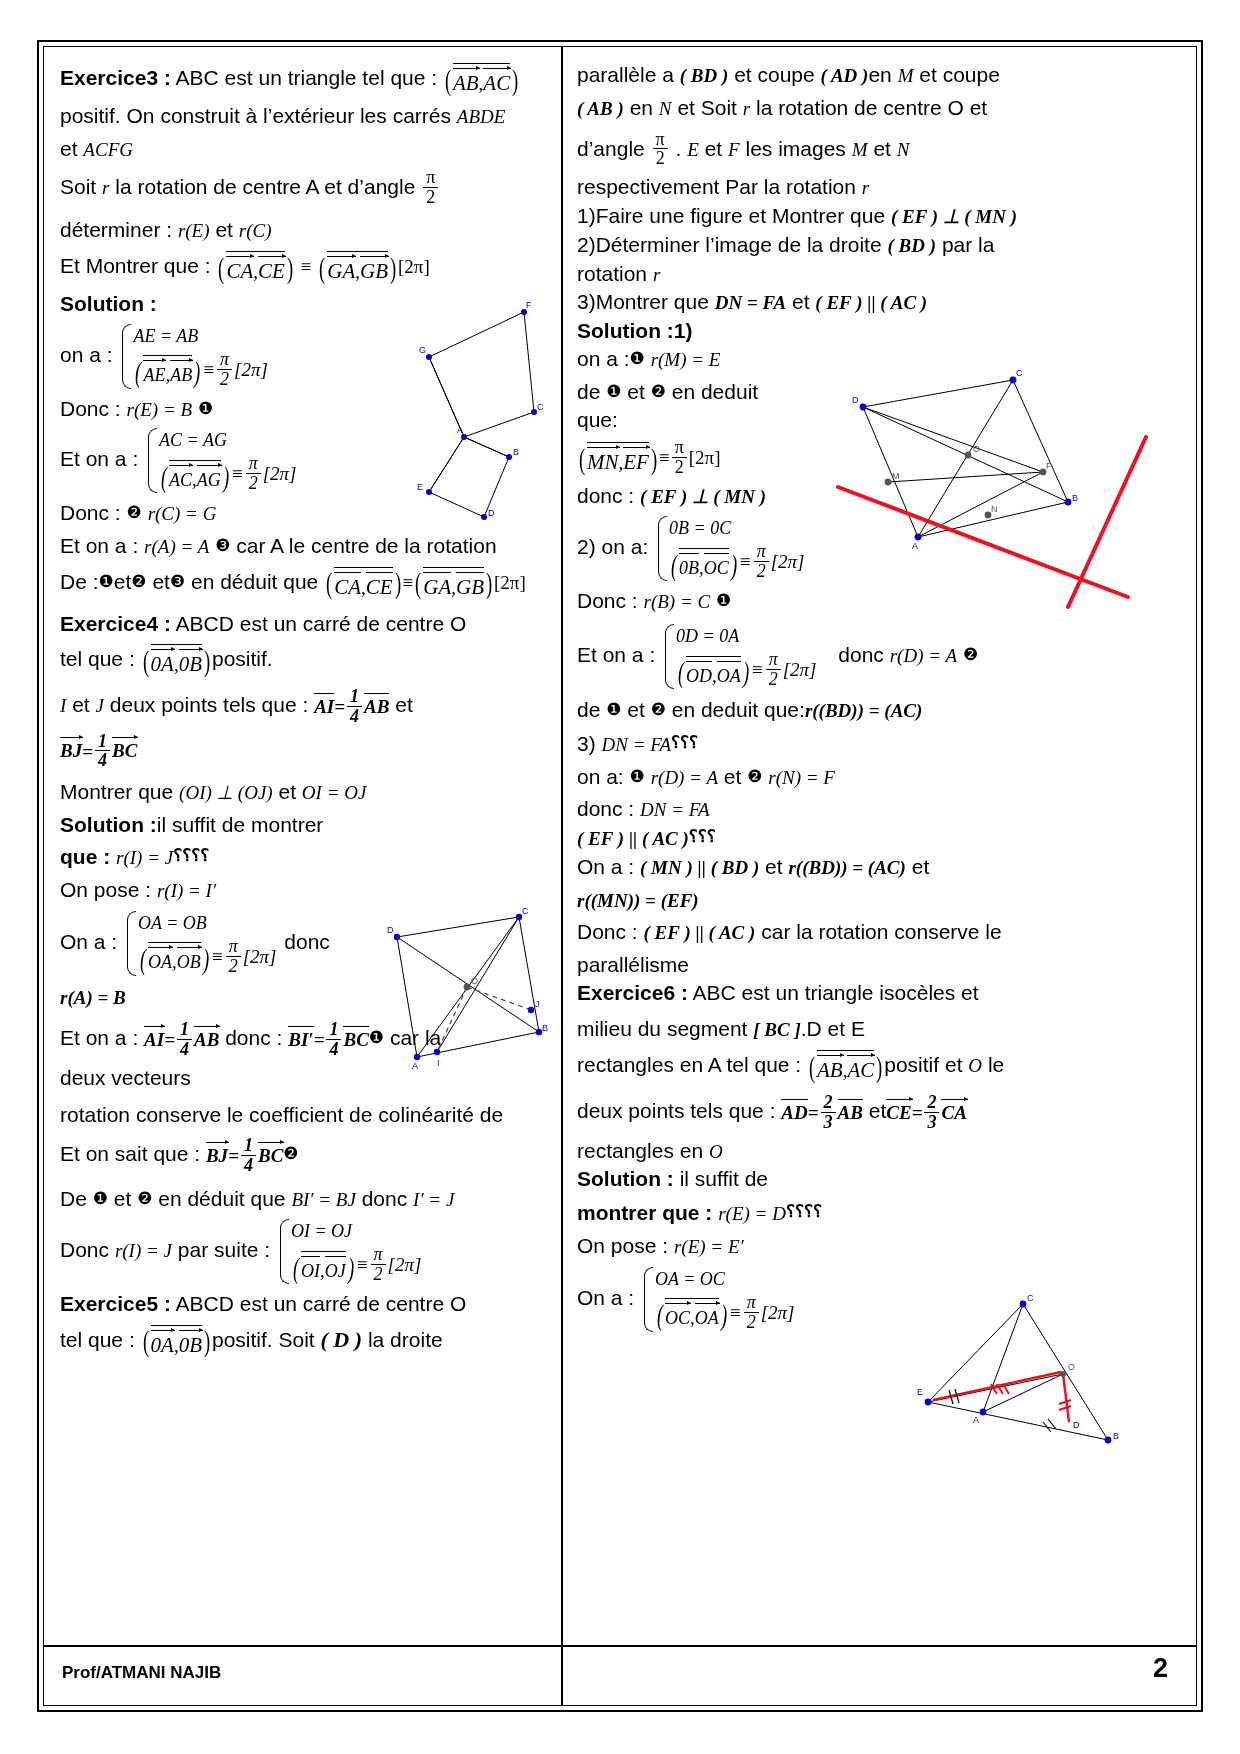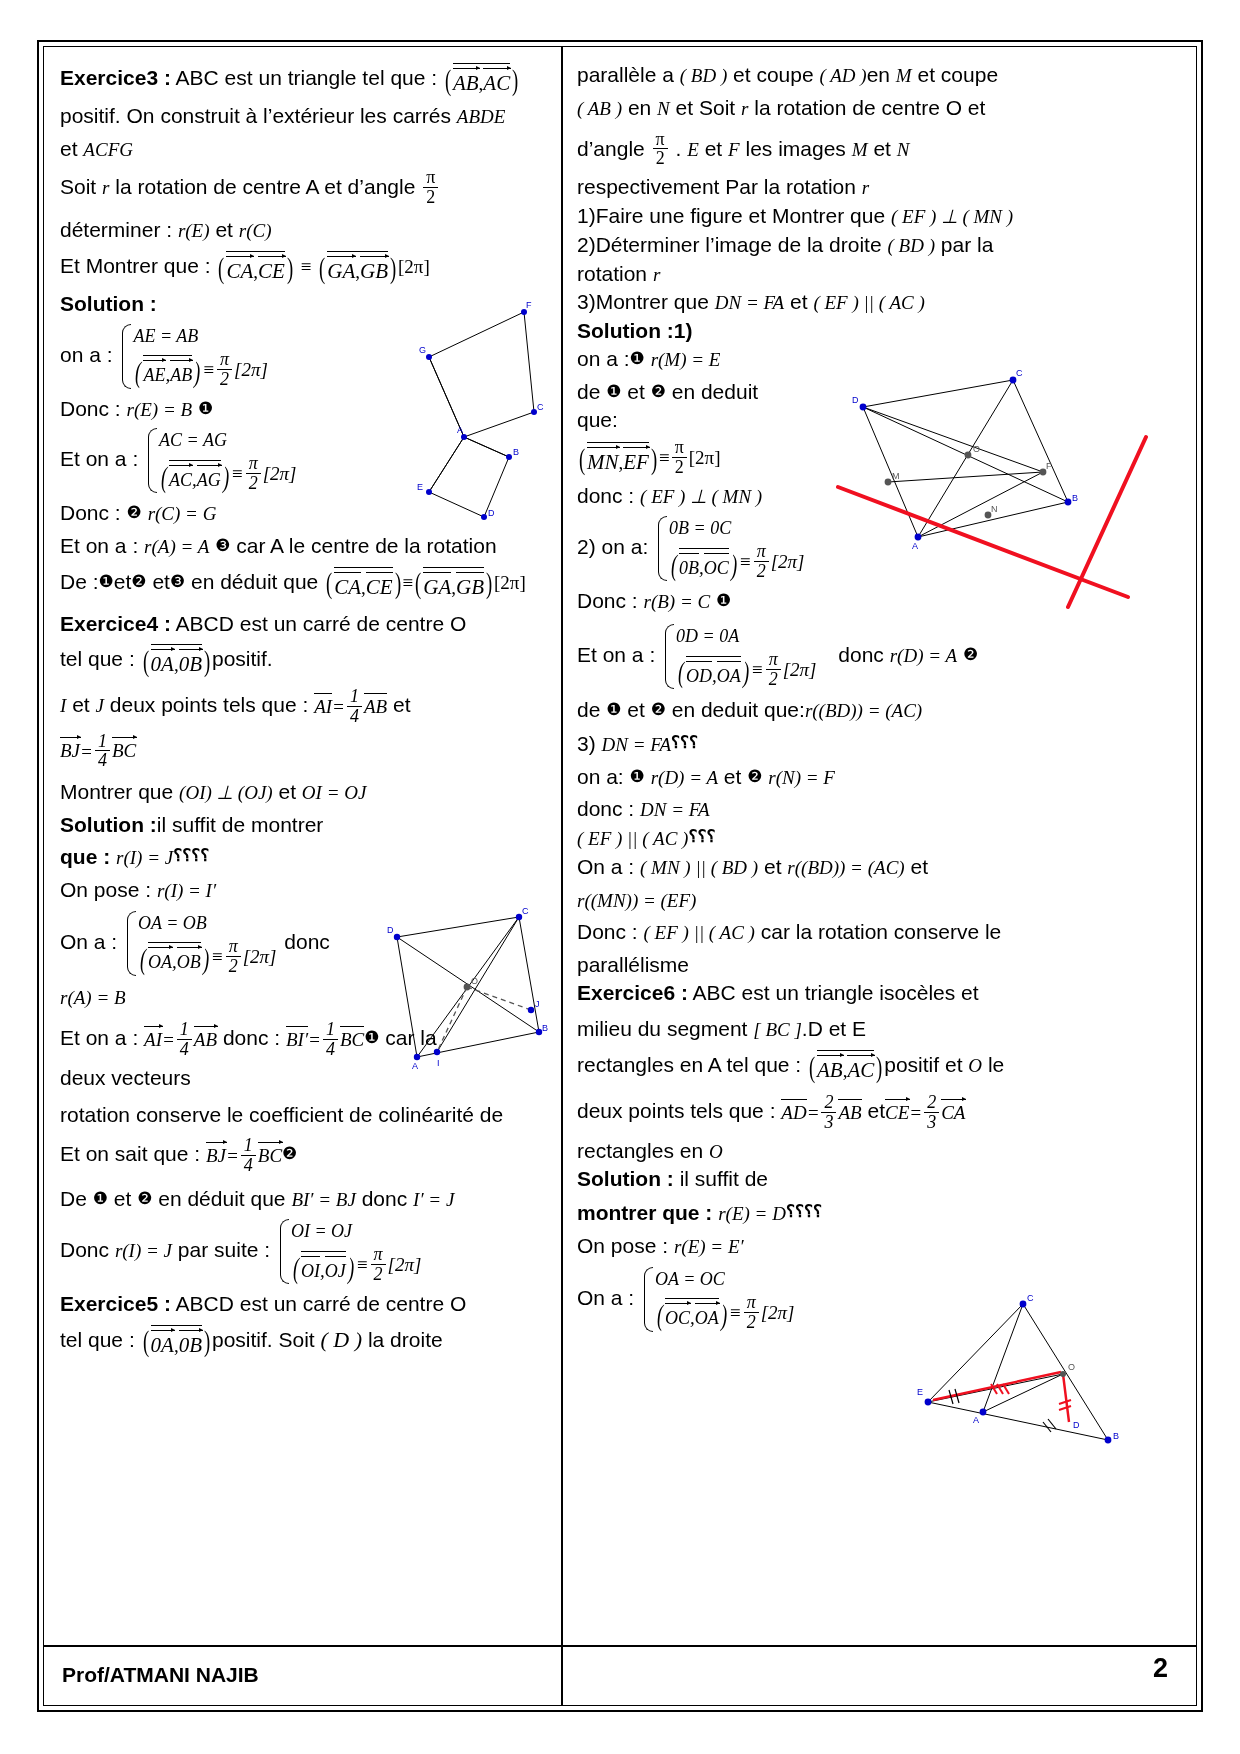--- a/index.html
+++ b/index.html
@@ -41,21 +41,21 @@
     margin:0 0 5px 0;
     white-space:nowrap;
   }
   .tight{margin-bottom:1px;}
   .b{font-weight:bold;}
   .mi{font-family:"Liberation Serif", serif;font-style:italic;font-size:19px;}
   .mr{font-family:"Liberation Serif", serif;font-size:19px;}
 
   
   .mth{font-family:"Liberation Serif", serif;font-size:19px;display:inline-block;vertical-align:middle;}
-  .ital{font-style:italic;}
+  .ital{font-style:italic;font-weight:bold;}
 
   
   .vec{position:relative;display:inline-block;font-family:"Liberation Serif", serif;font-style:italic;padding-top:2px;}
   .vec::before{
     content:"";position:absolute;left:0;right:-1px;top:0px;height:1px;background:#000;
   }
   .vec::after{
     content:"";position:absolute;right:-1px;top:-2px;
     border-left:4px solid #000;border-top:2.5px solid transparent;border-bottom:2.5px solid transparent;
   }
@@ -91,21 +91,21 @@
   .fig{position:absolute;}
   .figsvg{display:block;}
   text.lbl{font-family:"Liberation Sans",sans-serif;font-size:9px;fill:#0000cc;}
   text.lbl2{font-family:"Liberation Sans",sans-serif;font-size:9px;fill:#555;}
 
   
   .footer{
     position:absolute;left:0;right:0;bottom:0;height:58px;
     border-top:2px solid #000;
   }
-  .footer .author{position:absolute;left:18px;top:16px;font-size:21px;font-weight:bold;}
+  .footer .author{position:absolute;left:18px;top:16px;font-size:17px;font-weight:bold;}
   .footer .pageno{position:absolute;right:28px;top:6px;font-size:27px;font-weight:bold;}
 </style>
 </head>
 <body>
 
 <div class="page">
  <div class="inner">
   <div class="cols">
 
    <div class="col col-left">

